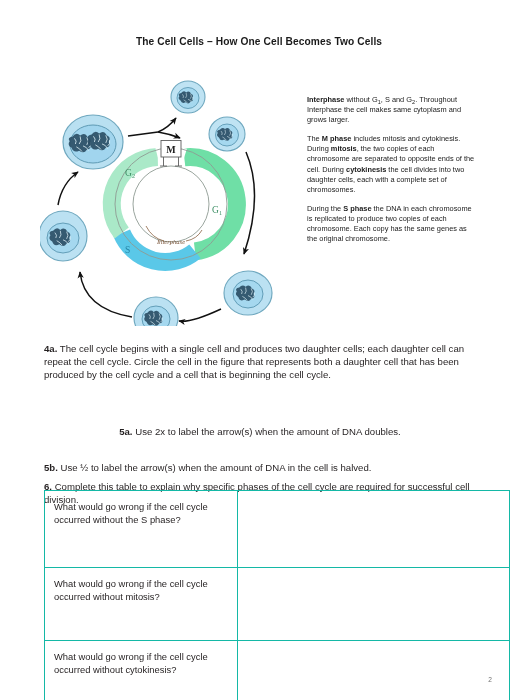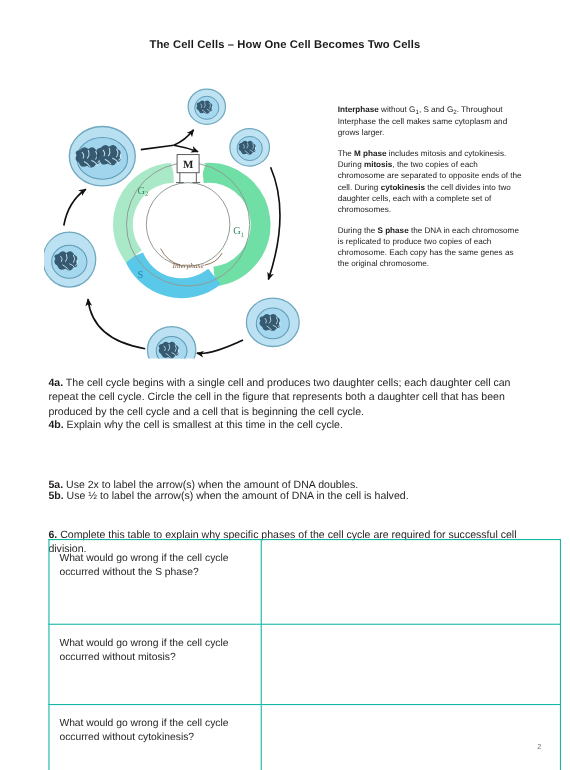--- a/index.html
+++ b/index.html
@@ -18,22 +18,22 @@
   }
   .intro{
     position:absolute;left:44px;top:58px;width:432px;
     font-size:9.6px;line-height:13px;color:#231f20;
   }
 
   .q{position:absolute;left:44px;width:432px;font-size:9.6px;line-height:13.2px;color:#231f20;}
   .q b{font-weight:bold;}
   #q4a{top:331px;margin-top:11px;}
   #q4b{top:380px;}
-  #q5a{top:435px;}
-  #q5b{top:445px;}
+  #q5a{top:425px;text-align:center;}
+  #q5b{top:461px;}
   #q6 {top:480px;}
 
   
   .tbl{
     position:absolute;left:44px;top:490px;width:431px;
     border-collapse:collapse;table-layout:fixed;
   }
   .tbl td{
     border:1px solid #14b8a6;
     vertical-align:top;
@@ -197,23 +197,20 @@
     <p>
       <span>The </span><b>M phase</b><span> includes mitosis and cytokinesis. During </span><b>mitosis</b><span>, the two copies of each chromosome are separated to opposite ends of the cell. During </span><b>cytokinesis</b><span> the cell divides into two daughter cells, each with a complete set of chromosomes.</span>
     </p>
     <p>
       <span>During the </span><b>S phase</b><span> the DNA in each chromosome is replicated to produce two copies of each chromosome. Each copy has the same genes as the original chromosome.</span>
     </p>
   </div>
 
   <div class="q" id="q4a">
     <b>4a.</b><span> The cell cycle begins with a single cell and produces two daughter cells; each daughter cell can repeat the cell cycle. Circle the cell in the figure that represents both a daughter cell that has been produced by the cell cycle and a cell that is beginning the cell cycle.</span>
-  </div>
-  <div class="q" id="q4b">
-    <b>4b.</b><span> Explain why the cell is smallest at this time in the cell cycle.</span>
   </div>
   <div class="q" id="q5a">
     <b>5a.</b><span> Use 2x to label the arrow(s) when the amount of DNA doubles.</span>
   </div>
   <div class="q" id="q5b">
     <b>5b.</b><span> Use ½ to label the arrow(s) when the amount of DNA in the cell is halved.</span>
   </div>
   <div class="q" id="q6">
     <b>6.</b><span> Complete this table to explain why specific phases of the cell cycle are required for successful cell division.</span>
   </div>

